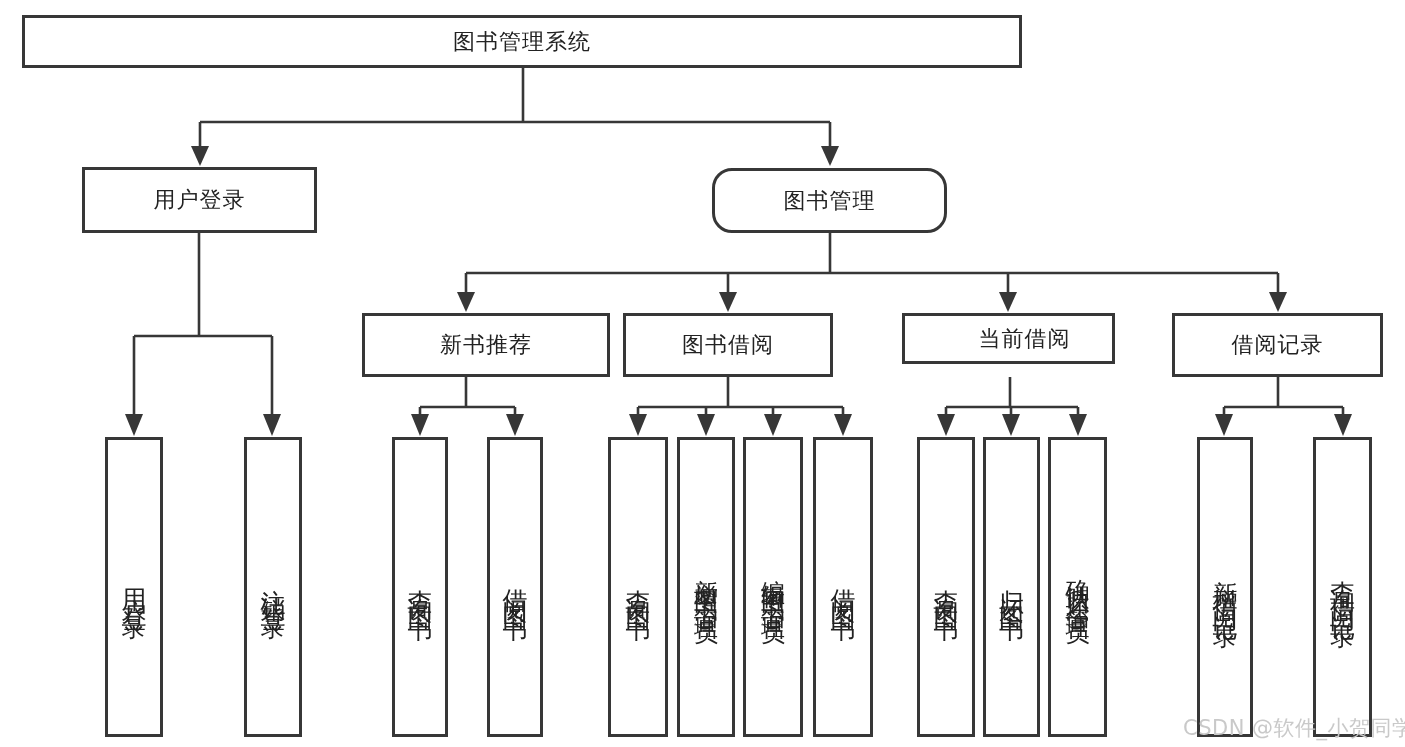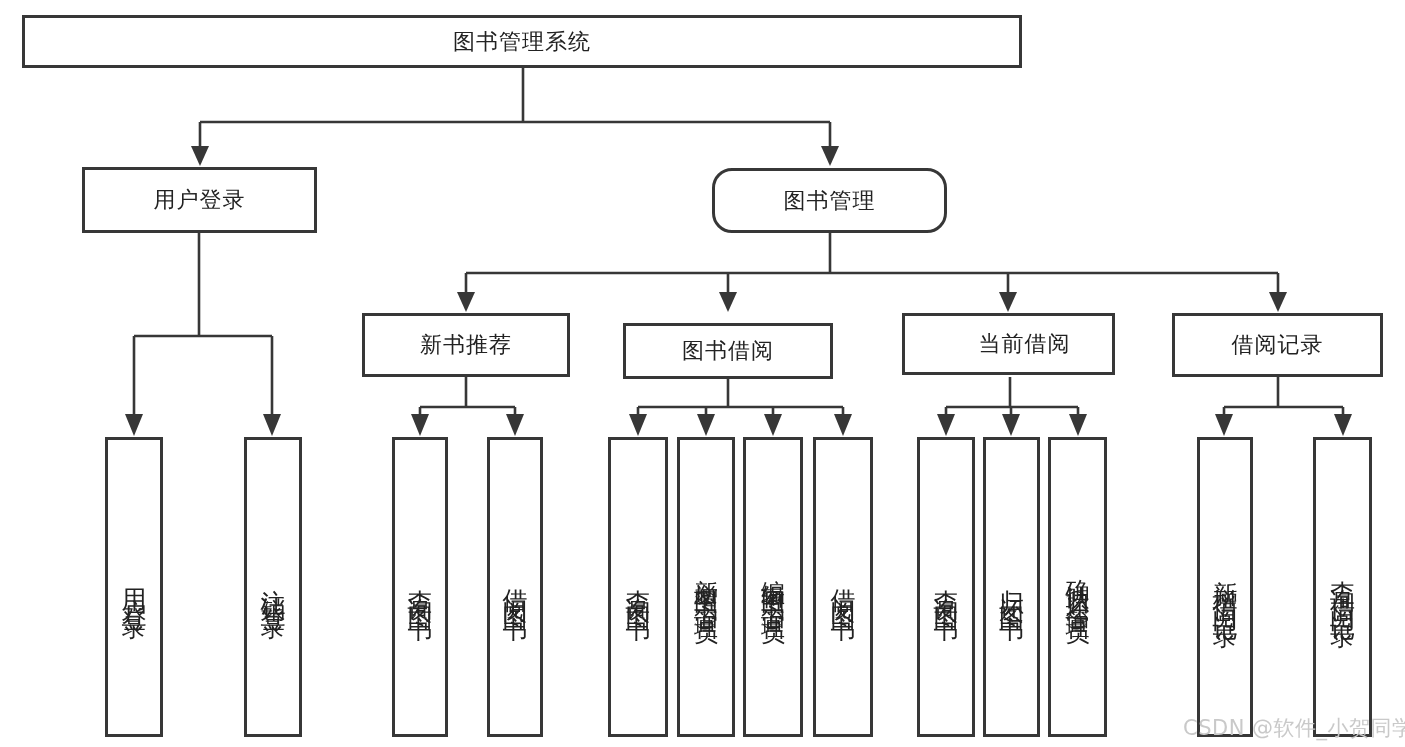--- a/index.html
+++ b/index.html
@@ -27,23 +27,23 @@
     font-size:25px;
     letter-spacing:9px;
     line-height:1;
     overflow:hidden;
   }
   .leaf.tight{font-size:24px;letter-spacing:6px;}
   
   #n-root{left:22px;top:15px;width:1000px;height:53px;}
   #n-user-login{left:82px;top:167px;width:235px;height:66px;}
   #n-book-mgmt{left:712px;top:168px;width:235px;height:65px;border-radius:20px;}
-  #n-new-books{left:362px;top:313px;width:208px;height:64px;}
-  #n-book-borrow{left:623px;top:323px;width:210px;height:56px;}
-  #n-current-borrow{left:902px;top:313px;width:213px;height:62px;padding-left:32px;}
+  #n-new-books{left:362px;top:313px;width:248px;height:64px;}
+  #n-book-borrow{left:623px;top:313px;width:210px;height:64px;}
+  #n-current-borrow{left:902px;top:313px;width:213px;height:51px;padding-left:32px;}
   #n-borrow-records{left:1172px;top:313px;width:211px;height:64px;}
   .leaf{top:437px;height:300px;}
   #l-login{left:105px;width:58px;}
   #l-logout{left:244px;width:58px;}
   #l-nb-query{left:392px;width:56px;}
   #l-nb-borrow{left:487px;width:56px;}
   #l-bb-query{left:608px;width:60px;}
   #l-bb-add{left:677px;width:58px;}
   #l-bb-edit{left:743px;width:60px;}
   #l-bb-borrow{left:813px;width:60px;}

